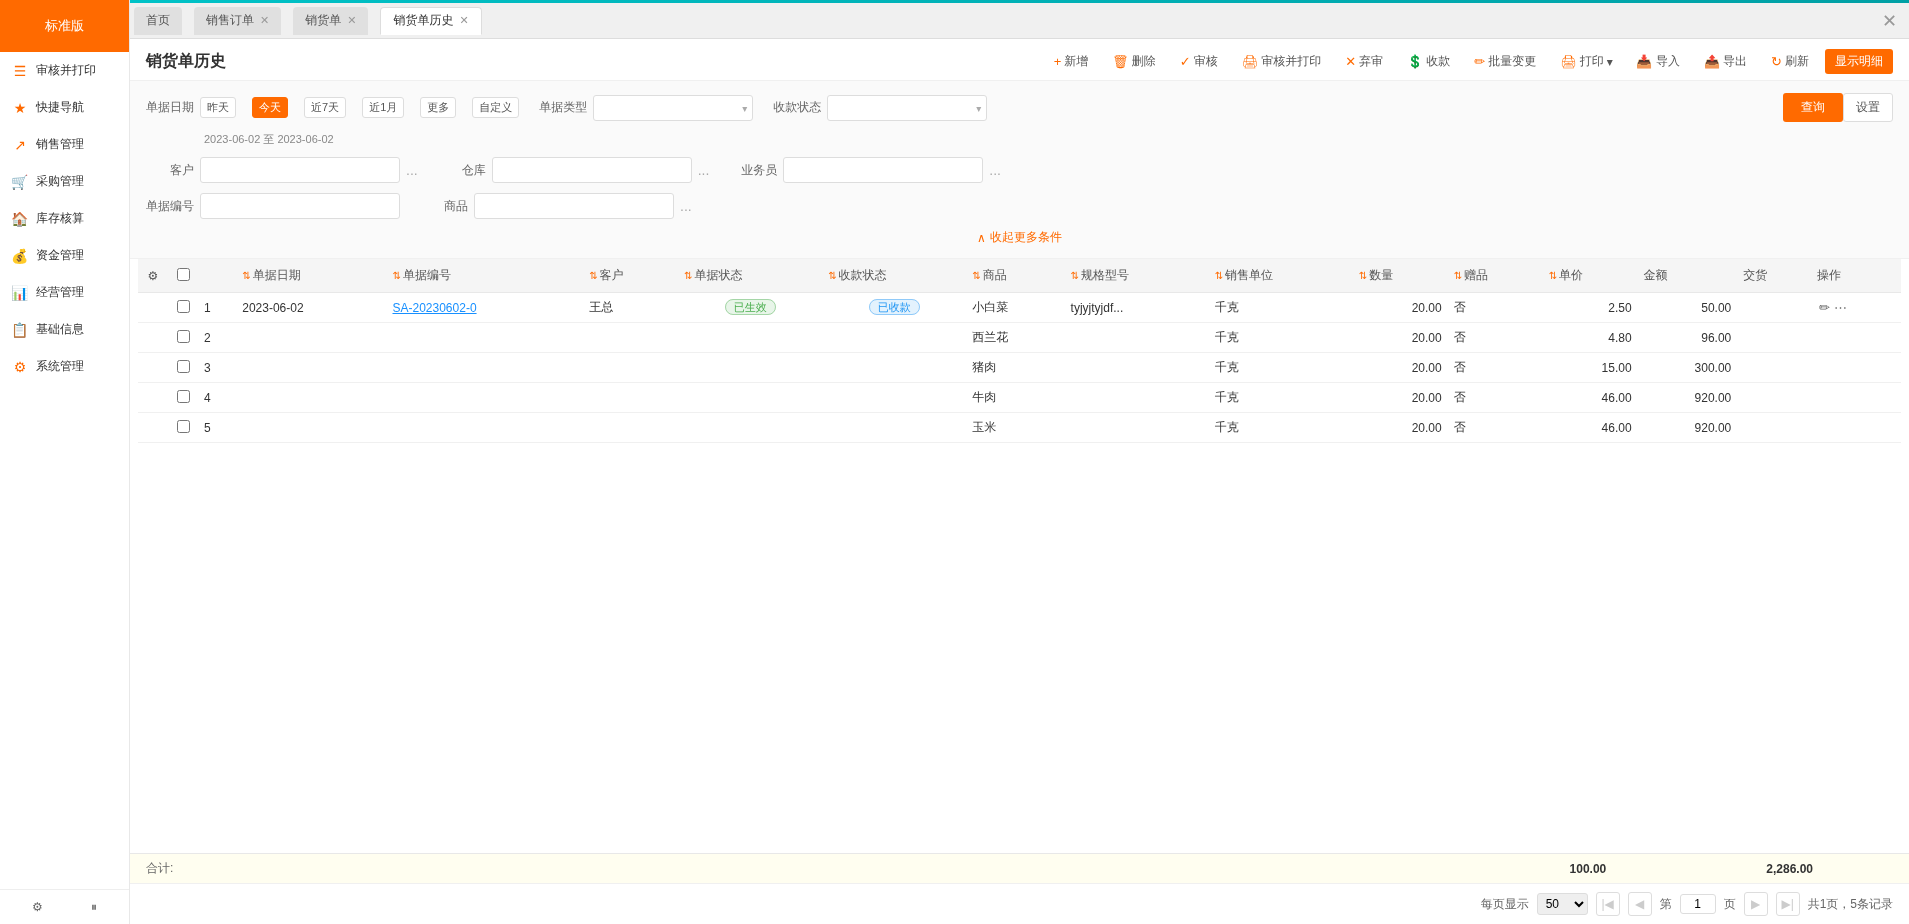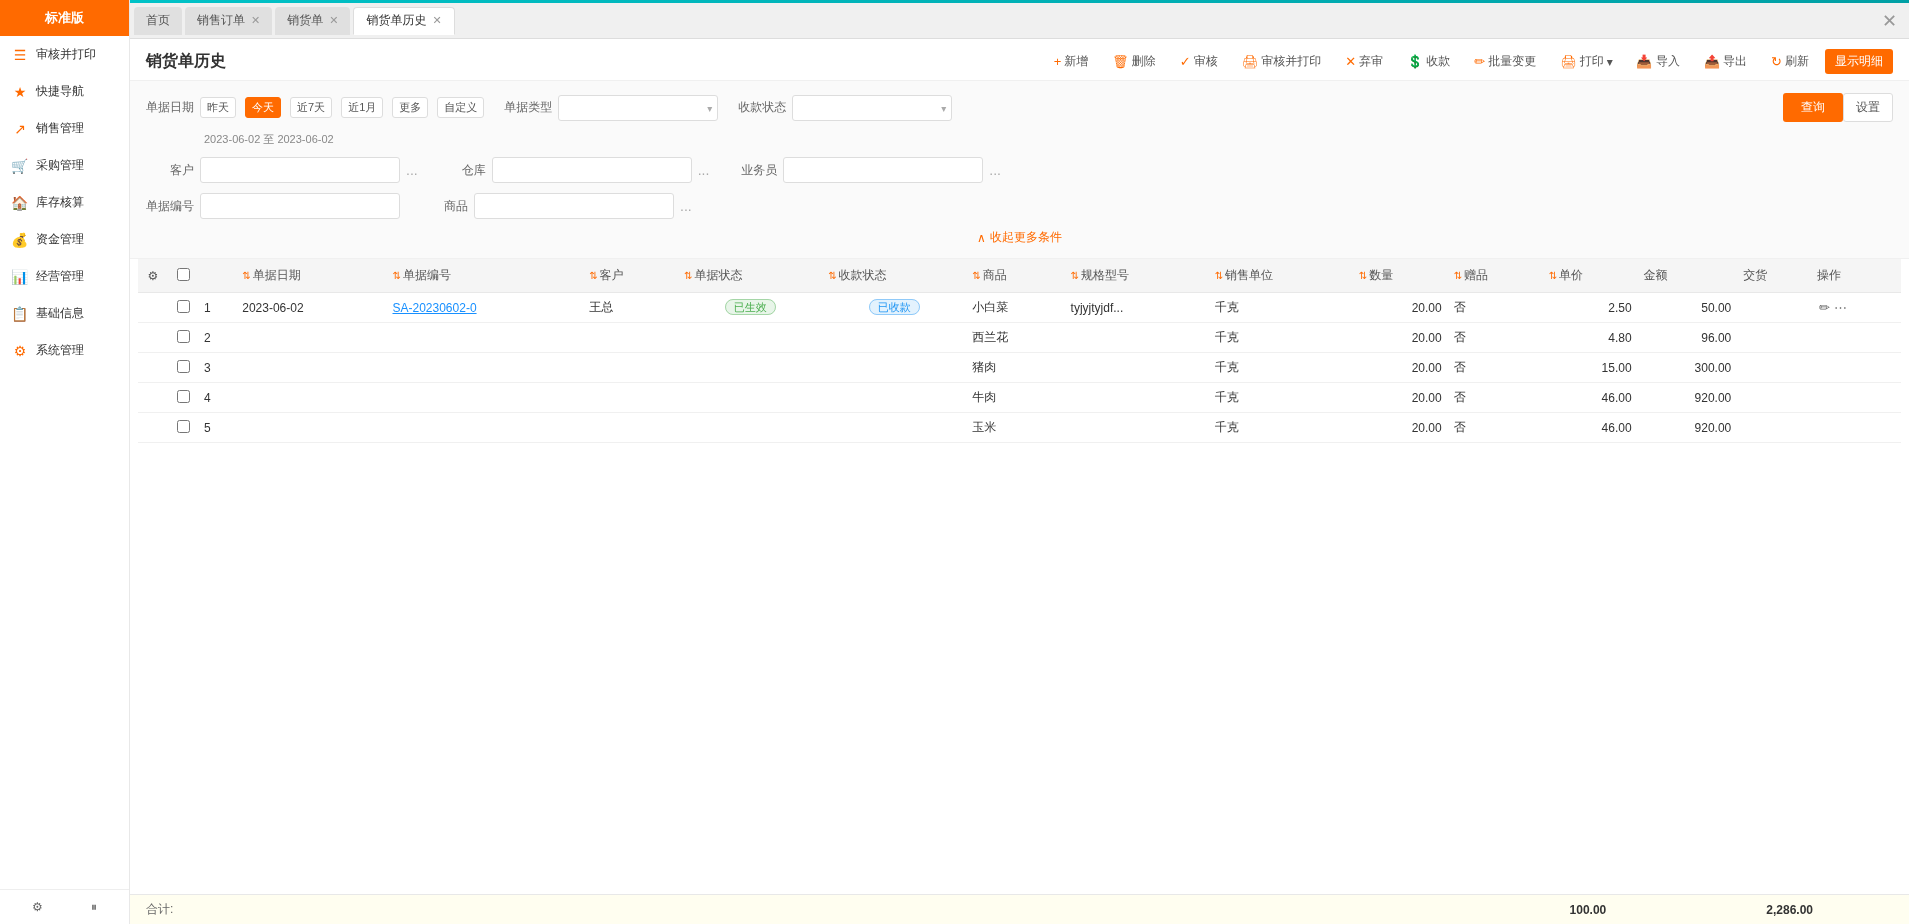--- a/index.html
+++ b/index.html
@@ -1,30 +1,30 @@
 <!DOCTYPE html>
 <html><head>
   <meta charset="utf-8">
   <style>
     * { margin: 0; padding: 0; box-sizing: border-box; }
     body { font-family: 'Microsoft YaHei', Arial, sans-serif; font-size: 12px; background: #f5f5f5; display: flex; height: 924px; overflow: hidden; }
 
     
     .sidebar { width: 130px; background: #fff; border-right: 1px solid #e8e8e8; display: flex; flex-direction: column; flex-shrink: 0; }
-    .sidebar-header { height: 36px; background: #ff6a00; display: flex; align-items: center; justify-content: center; color: #fff; font-size: 13px; font-weight: bold; }
+    .sidebar-header { height: 52px; background: #ff6a00; display: flex; align-items: center; justify-content: center; color: #fff; font-size: 13px; font-weight: normal; }
     .sidebar-item { display: flex; align-items: center; padding: 10px 12px; cursor: pointer; color: #333; font-size: 12px; gap: 8px; }
     .sidebar-item .icon { width: 16px; height: 16px; display: flex; align-items: center; justify-content: center; color: #ff6a00; font-size: 14px; }
     .sidebar-footer { margin-top: auto; border-top: 1px solid #eee; }
     .sidebar-footer .sidebar-item { color: #666; }
 
     
     .main { flex: 1; display: flex; flex-direction: column; overflow: hidden; }
 
     
-    .tab-bar { display: flex; align-items: center; background: #f0f0f0; border-bottom: 1px solid #ddd; height: 36px; padding: 0 4px; gap: 3px; }
+    .tab-bar { display: flex; align-items: center; background: #f0f0f0; border-bottom: 1px solid #ddd; height: 36px; padding: 0 4px; gap: 12px; }
     .tab { display: flex; align-items: center; padding: 0 12px; height: 28px; border-radius: 4px 4px 0 0; font-size: 12px; cursor: pointer; gap: 6px; background: #e0e0e0; color: #555; }
     .tab.active { background: #fff; color: #333; border: 1px solid #ddd; border-bottom: 1px solid #fff; }
     .tab .close { color: #999; font-size: 11px; cursor: pointer; }
     .tab-close-all { margin-left: auto; font-size: 18px; color: #999; cursor: pointer; padding: 0 8px; }
 
     
     .page-area { flex: 1; background: #fff; overflow: auto; display: flex; flex-direction: column; }
 
     
     .page-header { display: flex; align-items: center; justify-content: space-between; padding: 10px 16px 6px; border-bottom: 1px solid #f0f0f0; }
@@ -36,21 +36,21 @@
 
     
     .filter-area { padding: 12px 16px; background: #fafafa; border-bottom: 1px solid #f0f0f0; }
     .filter-row { display: flex; align-items: center; gap: 20px; margin-bottom: 10px; flex-wrap: wrap; }
     .filter-item { display: flex; align-items: center; gap: 6px; }
     .filter-label { color: #666; font-size: 12px; white-space: nowrap; min-width: 48px; text-align: right; }
     .filter-input { border: 1px solid #ddd; border-radius: 3px; padding: 3px 8px; font-size: 12px; color: #333; background: #fff; min-width: 120px; height: 26px; }
     .filter-input-wide { min-width: 200px; }
     .filter-select { border: 1px solid #ddd; border-radius: 3px; padding: 3px 24px 3px 8px; font-size: 12px; color: #333; background: #fff; min-width: 160px; height: 26px; appearance: none; cursor: pointer; }
     .filter-dots { color: #aaa; font-size: 14px; cursor: pointer; }
-    .date-range { display: flex; align-items: center; gap: 9px; }
+    .date-range { display: flex; align-items: center; gap: 16px; }
     .date-btn { padding: 2px 6px; border: 1px solid #ddd; border-radius: 3px; background: #fff; font-size: 11px; cursor: pointer; color: #555; }
     .date-btn.active { background: #ff6a00; color: #fff; border-color: #ff6a00; }
     .date-range-text { font-size: 11px; color: #888; margin-left: 4px; }
     .collapse-btn { display: flex; align-items: center; gap: 4px; color: #ff6a00; cursor: pointer; font-size: 12px; margin: 0 auto; width: fit-content; }
     .query-btn { background: #ff6a00; color: #fff; border: none; border-radius: 3px; padding: 5px 18px; font-size: 12px; cursor: pointer; }
     .settings-btn { border: 1px solid #ddd; background: #fff; color: #555; border-radius: 3px; padding: 5px 12px; font-size: 12px; cursor: pointer; }
 
     
     .table-container { flex: 1; overflow: auto; padding: 0 8px; }
     table { width: 100%; border-collapse: collapse; font-size: 12px; }
@@ -475,14 +475,30 @@
       </table>
     </div>
 
     <div class="summary-row">
       <span class="summary-label">合计:</span>
       <span style="flex:1"></span>
       <span class="summary-value" style="margin-right: 160px;">100.00</span>
       <span class="summary-value" style="margin-right: 80px;">2,286.00</span>
     </div>
 
+    <div class="pagination">
+      <span class="page-size-label">每页显示</span>
+      <select class="page-size-select">
+        <option>50</option>
+        <option>100</option>
+        <option>200</option>
+      </select>
+      <button class="page-btn disabled">|◀</button>
+      <button class="page-btn disabled">◀</button>
+      <span class="page-info">第</span>
+      <input class="page-input" type="text" value="1" style="">
+      <span class="page-info">页</span>
+      <button class="page-btn disabled">▶</button>
+      <button class="page-btn disabled">▶|</button>
+      <span class="page-info">共1页，5条记录</span>
+    </div>
   </div>
 </div>
 
 </body></html>

